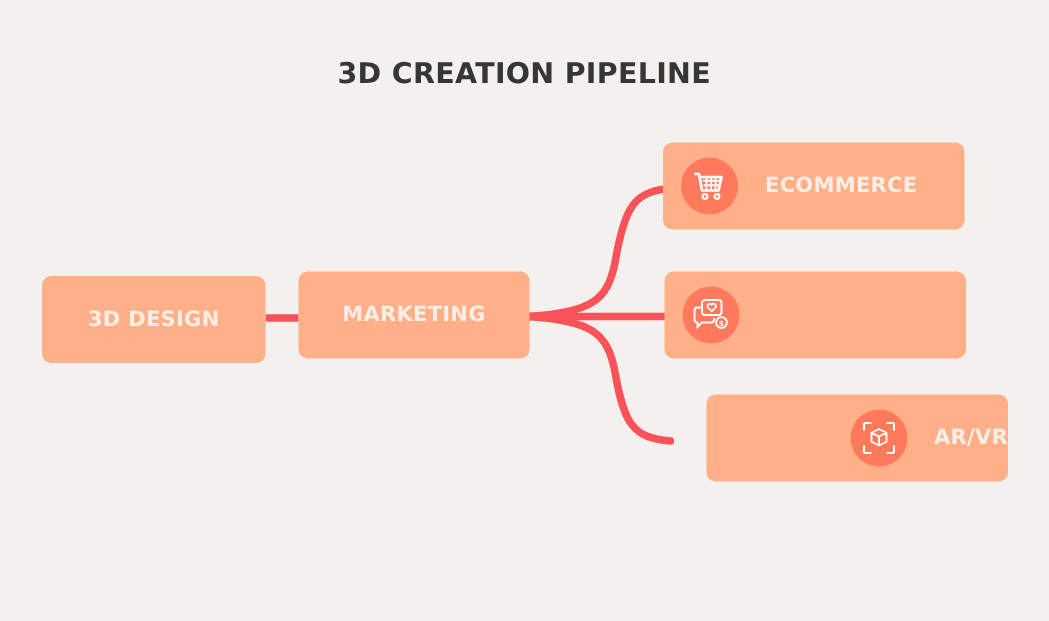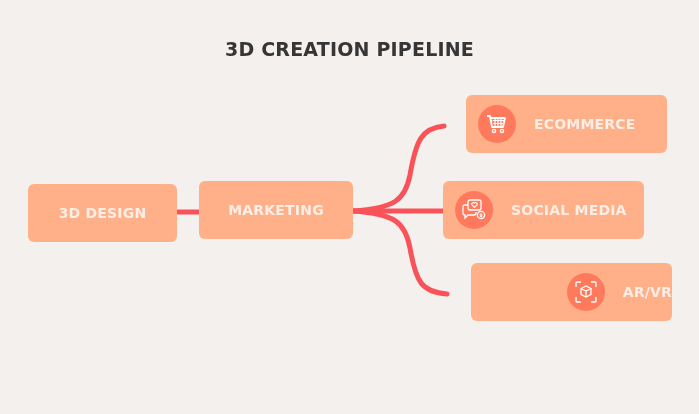--- a/index.html
+++ b/index.html
@@ -64,21 +64,21 @@
 </svg>
 
 <div class="node center" style="left:28px; top:184px; width:149px; height:58px;">
   <span>3D DESIGN</span>
 </div>
 
 <div class="node center" style="left:199px; top:181px; width:154px; height:58px;">
   <span>MARKETING</span>
 </div>
 
-<div class="node" style="left:442px; top:95px; width:201px; height:58px;margin-left:24px;">
+<div class="node" style="left:442px; top:95px; width:201px; height:58px;">
   <div class="icon-circle">
     <svg width="22" height="20" viewBox="0 0 22 20">
       <path d="M1 2 H4 L6 13 H17 L19 4 H5" fill="none" stroke="#fff" stroke-width="1.8" stroke-linejoin="round"></path>
       <path d="M6.5 6.5 H18 M7 9.5 H17.5 M9 4 V13 M12 4 V13 M15 4 V13" stroke="#fff" stroke-width="1.2"></path>
       <circle cx="8" cy="17" r="1.6" fill="none" stroke="#fff" stroke-width="1.4"></circle>
       <circle cx="16" cy="17" r="1.6" fill="none" stroke="#fff" stroke-width="1.4"></circle>
     </svg>
   </div>
   <span>ECOMMERCE</span>
 </div>
@@ -86,21 +86,20 @@
 <div class="node" style="left:443px; top:181px; width:201px; height:58px;">
   <div class="icon-circle">
     <svg width="24" height="22" viewBox="0 0 24 22">
       <rect x="6" y="1" width="13" height="10" rx="2" fill="none" stroke="#fff" stroke-width="1.3"></rect>
       <path d="M12.5 8.5 L10 6 A1.3 1.3 0 0 1 12.5 4.2 A1.3 1.3 0 0 1 15 6 Z" fill="none" stroke="#fff" stroke-width="1.1"></path>
       <path d="M6 6 H3 A2 2 0 0 0 1 8 V14 A2 2 0 0 0 3 16 V19 L6 16 H12 A2 2 0 0 0 14 14 V13" fill="none" stroke="#fff" stroke-width="1.3"></path>
       <circle cx="19" cy="16" r="3.6" fill="none" stroke="#fff" stroke-width="1.3"></circle>
       <text x="19" y="18" font-size="5" fill="#fff" text-anchor="middle" font-family="DejaVu Sans, sans-serif">$</text>
     </svg>
   </div>
-  <span>SOCIAL MEDIA</span>
 </div>
 
 <div class="node" style="left:471px; top:263px; width:201px; height:58px;justify-content:flex-end;">
   <div class="icon-circle">
     <svg width="22" height="22" viewBox="0 0 22 22">
       <path d="M1 6 V2 A1 1 0 0 1 2 1 H6 M16 1 H20 A1 1 0 0 1 21 2 V6 M21 16 V20 A1 1 0 0 1 20 21 H16 M6 21 H2 A1 1 0 0 1 1 20 V16" fill="none" stroke="#fff" stroke-width="1.4"></path>
       <path d="M11 5 L16 7.5 V13.5 L11 16 L6 13.5 V7.5 Z M6 7.5 L11 10 L16 7.5 M11 10 V16" fill="none" stroke="#fff" stroke-width="1.3" stroke-linejoin="round"></path>
     </svg>
   </div>
   <span>AR/VR</span>

